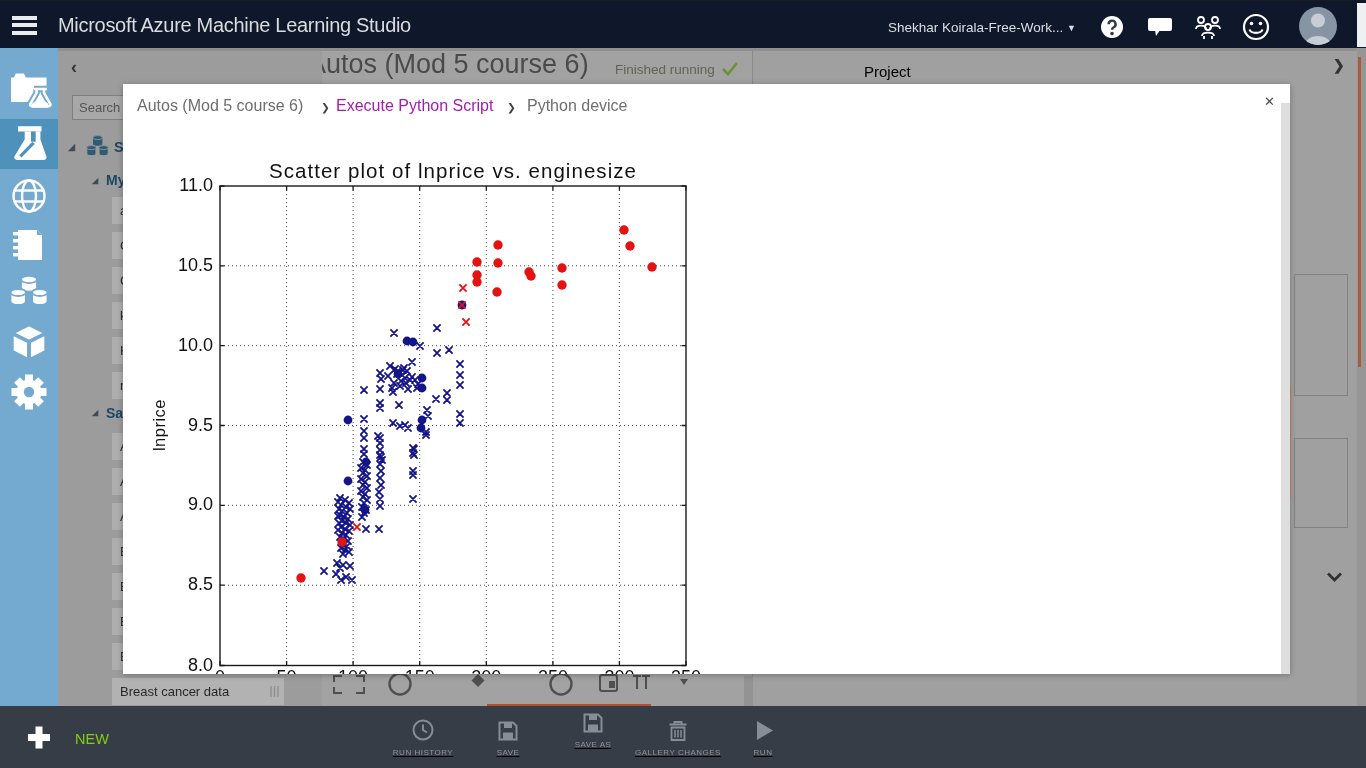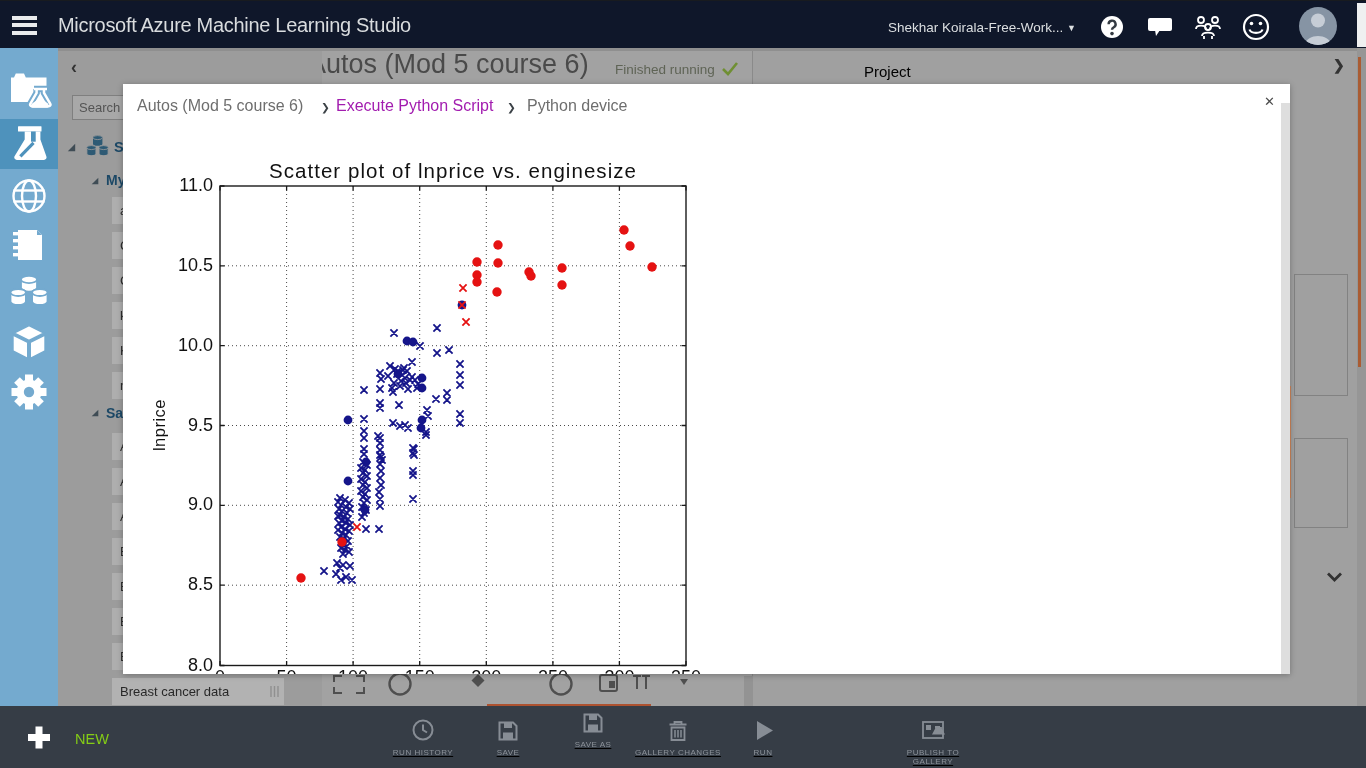--- a/index.html
+++ b/index.html
@@ -264,27 +264,20 @@
     <div class="abs toolitem" style="left:628px;top:12px;"><svg width="100" height="26" viewBox="0 0 100 26">
           <g stroke="#878d95" stroke-width="1.8" fill="none">
             <path d="M41.5 6.5 h17 M46.5 6.5 v-2.5 h7 v2.5"></path>
             <path d="M43.5 9.5 h13 v12.5 h-13 Z"></path>
             <path d="M47 12 v7.5 M50 12 v7.5 M53 12 v7.5" stroke-width="1.5"></path>
           </g>
         </svg><div class="tlabel">GALLERY CHANGES</div></div>
     <div class="abs toolitem" style="left:713px;top:12px;"><svg width="100" height="26" viewBox="0 0 100 26">
           <path d="M44 3 L60 12.5 L44 22 Z" fill="#878d95"></path>
         </svg><div class="tlabel">RUN</div></div>
-    <div class="abs toolitem" style="left:883px;top:12px;"><svg width="100" height="26" viewBox="0 0 100 26">
-          <g stroke="#878d95" stroke-width="1.8" fill="none">
-            <rect x="40" y="4" width="20" height="16"></rect>
-            <rect x="43" y="7" width="5" height="5" fill="#878d95" stroke="none"></rect>
-            <path d="M52 9 h5 M53 9 v2 l-2.5 4.5 h10 l-2.5 -4.5 v-2" fill="#878d95"></path>
-          </g>
-        </svg><div class="tlabel">PUBLISH TO<br>GALLERY</div></div>
   </div>
 
   <div class="abs" style="left:123px;top:84px;width:1167px;height:590px;background:#ffffff;overflow:hidden;box-shadow:0 1px 6px rgba(0,0,0,0.28);" id="modal">
     <div class="abs" style="left:14px;top:13px;font-size:16px;color:#6e6e6e;white-space:nowrap;">Autos (Mod 5 course 6)</div>
     <div class="abs" style="left:198px;top:17px;font-size:10.5px;color:#3c4247;">❯</div>
     <div class="abs" style="left:213px;top:13px;font-size:16px;color:#a21caf;white-space:nowrap;">Execute Python Script</div>
     <div class="abs" style="left:384px;top:17px;font-size:10.5px;color:#3c4247;">❯</div>
     <div class="abs" style="left:404px;top:13px;font-size:16px;color:#6e6e6e;white-space:nowrap;">Python device</div>
     <div class="abs" style="left:1141px;top:10px;font-size:13px;color:#4a4a4a;">✕</div>
     <div class="abs" style="left:1158px;top:19px;width:8.5px;height:571px;background:#dedede;" id="modal-scroll"></div>

